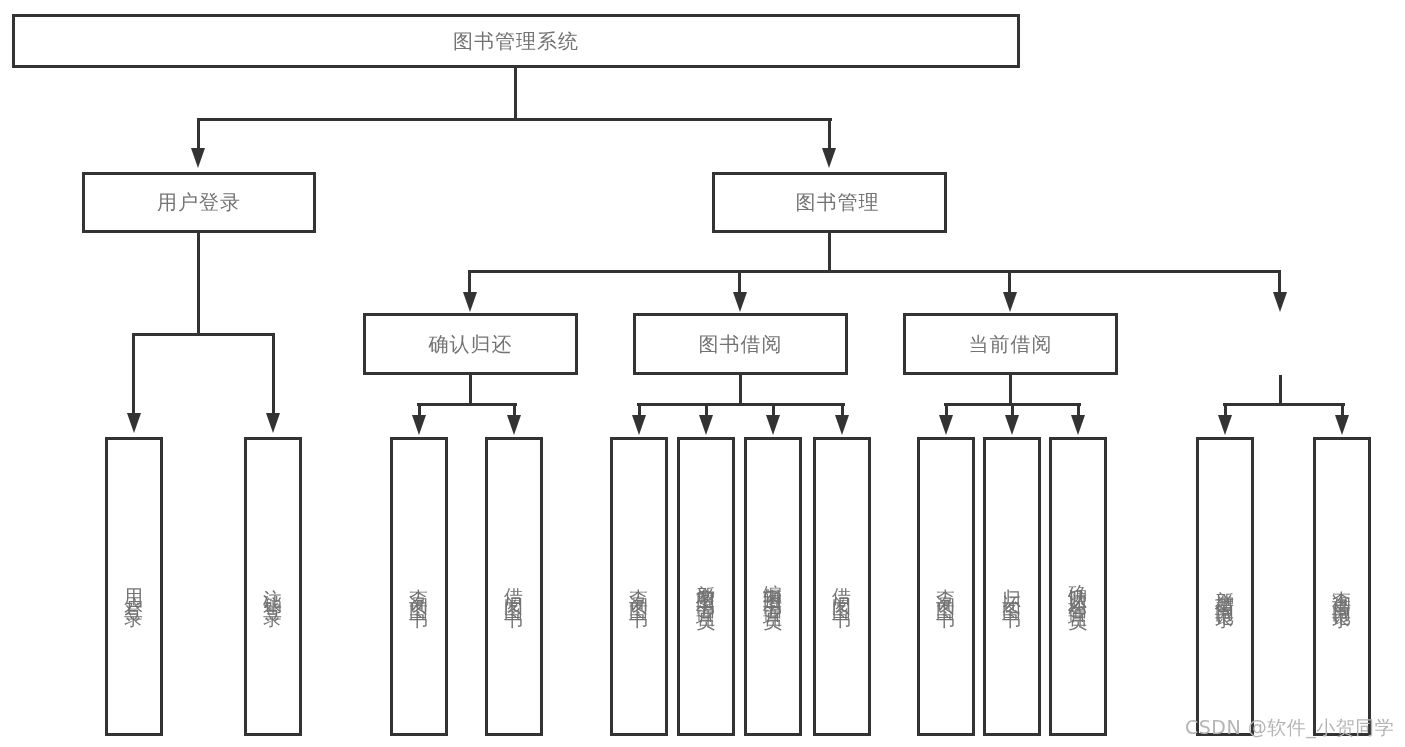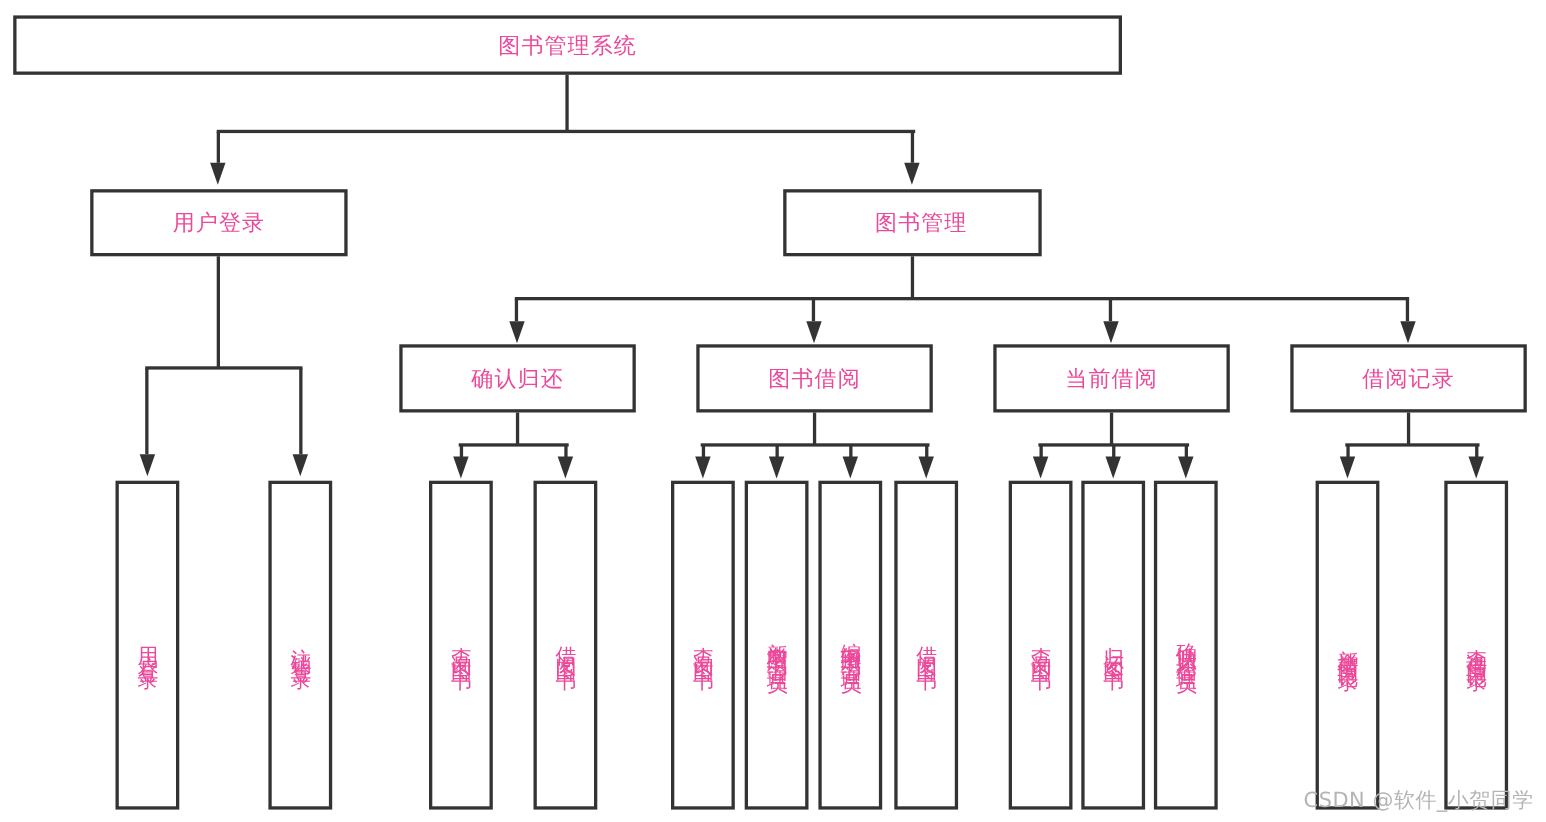--- a/index.html
+++ b/index.html
@@ -8,21 +8,21 @@
     width:1405px;height:747px;
     background:#ffffff;
     font-family:"DejaVu Sans","Liberation Sans",sans-serif;
     overflow:hidden;
   }
   .box{
     position:absolute;
     box-sizing:border-box;
     border:3px solid #333333;
     background:#ffffff;
-    color:#ec4899;
+    color:#737373;
     display:flex;align-items:center;justify-content:center;
     font-size:20px;
     letter-spacing:1px;
     text-align:center;
   }
   .vbox{
     writing-mode:vertical-rl;
     font-size:19px;
     letter-spacing:7px;
     line-height:1;
@@ -75,21 +75,20 @@
   <div class="vline" style="left:738px;top:272px;width:3px;height:20px;"></div>
   <div class="arrow" style="left:733px;top:292px;"></div>
   <div class="vline" style="left:1008px;top:272px;width:3px;height:20px;"></div>
   <div class="arrow" style="left:1003px;top:292px;"></div>
   <div class="vline" style="left:1278px;top:272px;width:3px;height:20px;"></div>
   <div class="arrow" style="left:1273px;top:292px;"></div>
 
   <div class="box" style="left:363px;top:313px;width:215px;height:62px;">确认归还</div>
   <div class="box" style="left:903px;top:313px;width:215px;height:62px;">当前借阅</div>
   <div class="box" style="left:633px;top:313px;width:215px;height:62px;">图书借阅</div>
-  <div class="box" style="left:1173px;top:313px;width:215px;height:62px;">借阅记录</div>
 
   <div class="vline" style="left:469px;top:375px;width:3px;height:30px;"></div>
   <div class="hline" style="left:417px;top:403px;width:100px;height:3px;"></div>
   <div class="vline" style="left:418px;top:405px;width:3px;height:11px;"></div>
   <div class="arrow" style="left:412px;top:415px;"></div>
   <div class="vline" style="left:513px;top:405px;width:3px;height:11px;"></div>
   <div class="arrow" style="left:507px;top:415px;"></div>
 
   <div class="vline" style="left:739px;top:375px;width:3px;height:30px;"></div>
   <div class="hline" style="left:637px;top:403px;width:208px;height:3px;"></div>

